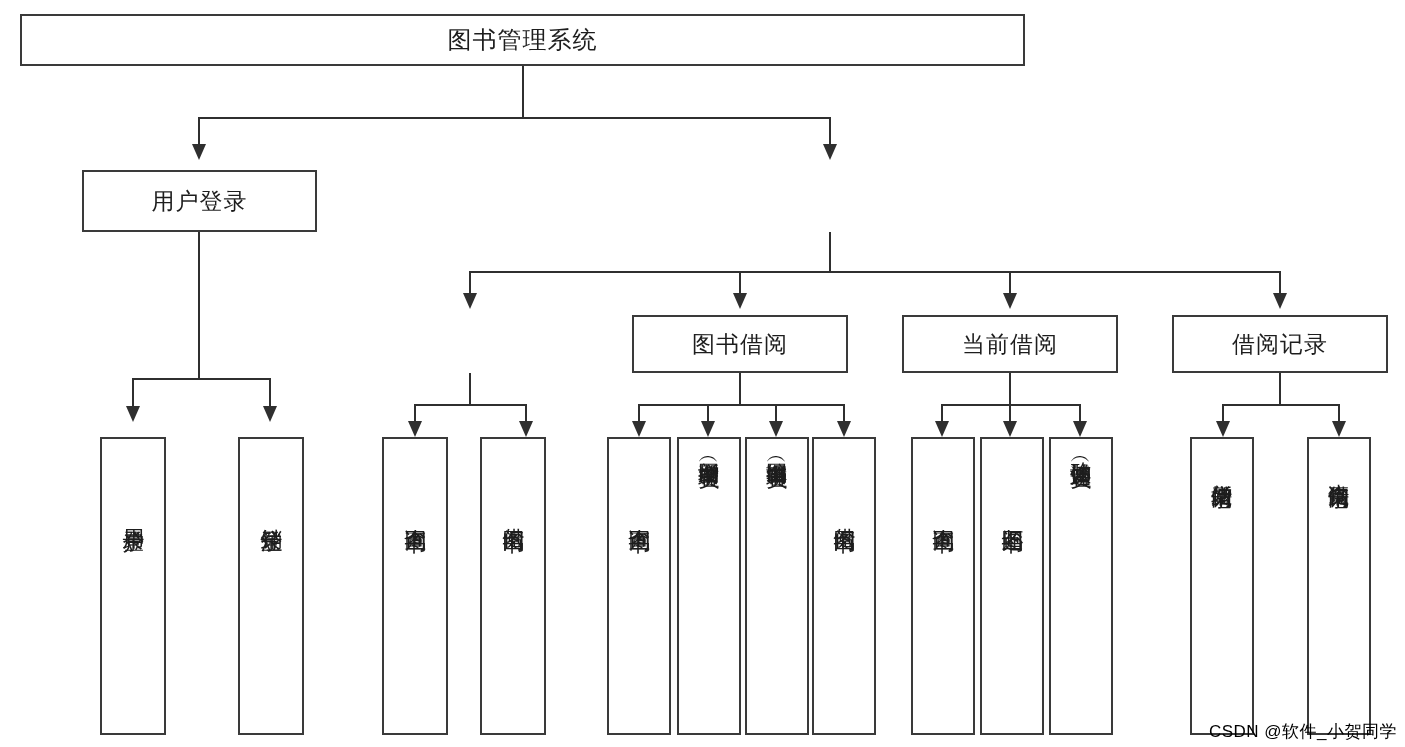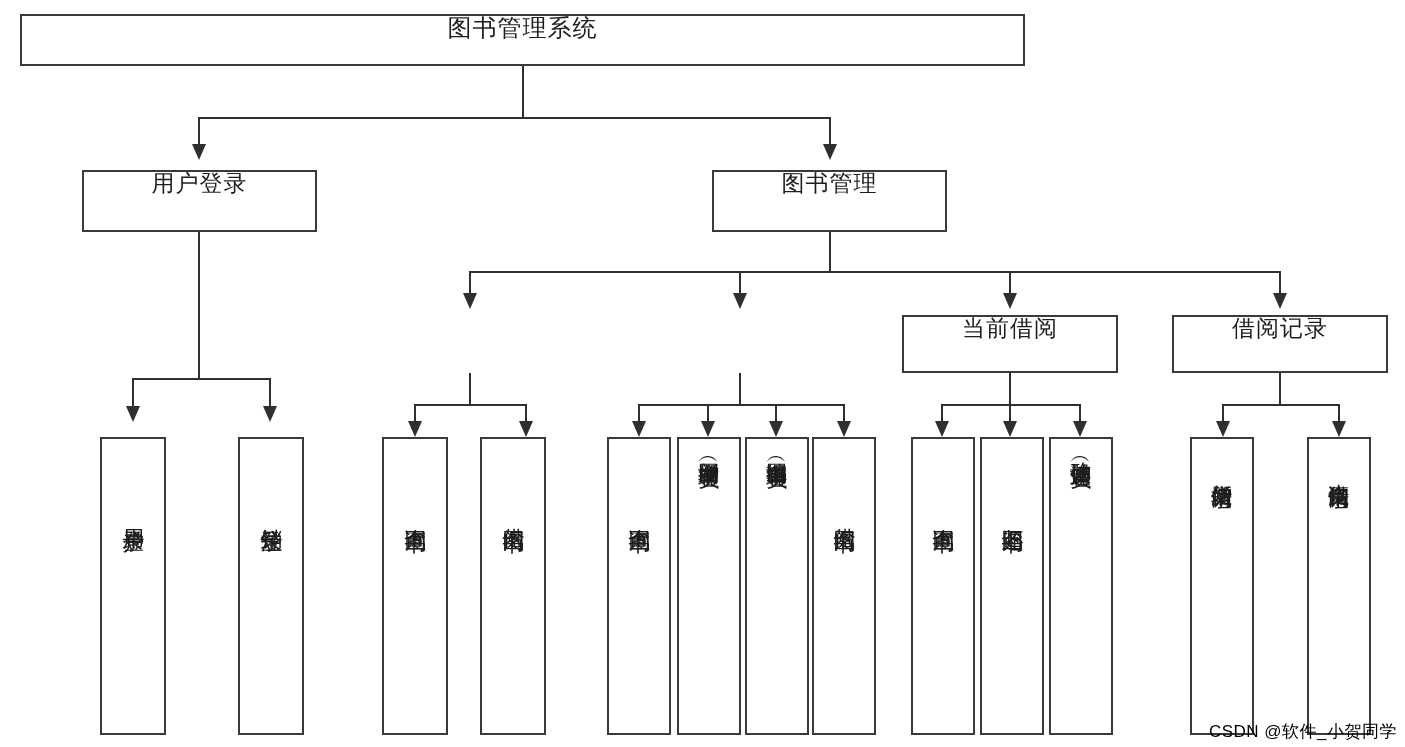--- a/index.html
+++ b/index.html
@@ -18,21 +18,21 @@
     overflow: hidden;
   }
 
   
   .node {
     position: absolute;
     box-sizing: border-box;
     background: #ffffff;
     border: 2px solid #3a3a3a;
     display: flex;
-    align-items: flex-start;
+    align-items: center;
     justify-content: center;
     color: #1d1d1d;
   }
   .node .label {
     display: block;
     white-space: nowrap;
   }
 
   
   .node.horiz .label {
@@ -101,23 +101,20 @@
   <div class="hline" style="left:198px; top:117px; width:632px;"></div>
   <div class="vline" style="left:198px; top:117px; height:27px;"></div>
   <div class="arrow" style="left:192px; top:144px;"></div>
   <div class="vline" style="left:829px; top:117px; height:27px;"></div>
   <div class="arrow" style="left:823px; top:144px;"></div>
 
   <div class="node horiz" style="left:82px; top:170px; width:235px; height:62px;">
     <span class="label">用户登录</span>
   </div>
 
-  <div class="node horiz" style="left:712px; top:170px; width:235px; height:62px;">
-    <span class="label">图书管理</span>
-  </div>
 
   <div class="vline" style="left:198px; top:232px; height:147px;"></div>
   <div class="hline" style="left:132px; top:378px; width:138px;"></div>
   <div class="vline" style="left:132px; top:378px; height:28px;"></div>
   <div class="arrow" style="left:126px; top:406px;"></div>
   <div class="vline" style="left:269px; top:378px; height:28px;"></div>
   <div class="arrow" style="left:263px; top:406px;"></div>
 
   <div class="vline" style="left:829px; top:232px; height:40px;"></div>
   <div class="hline" style="left:469px; top:271px; width:812px;"></div>
@@ -127,20 +124,23 @@
 
   <div class="vline" style="left:739px; top:271px; height:22px;"></div>
   <div class="arrow" style="left:733px; top:293px;"></div>
 
   <div class="vline" style="left:1009px; top:271px; height:22px;"></div>
   <div class="arrow" style="left:1003px; top:293px;"></div>
 
   <div class="vline" style="left:1279px; top:271px; height:22px;"></div>
   <div class="arrow" style="left:1273px; top:293px;"></div>
 
+  <div class="node horiz" style="left:632px; top:315px; width:216px; height:58px;">
+    <span class="label">图书借阅</span>
+  </div>
   <div class="node horiz" style="left:1172px; top:315px; width:216px; height:58px;">
     <span class="label">借阅记录</span>
   </div>
   <div class="node horiz" style="left:902px; top:315px; width:216px; height:58px;">
     <span class="label">当前借阅</span>
   </div>
 
   <div class="vline" style="left:469px; top:373px; height:32px;"></div>
   <div class="hline" style="left:414px; top:404px; width:112px;"></div>
   <div class="vline" style="left:414px; top:404px; height:18px;"></div>

